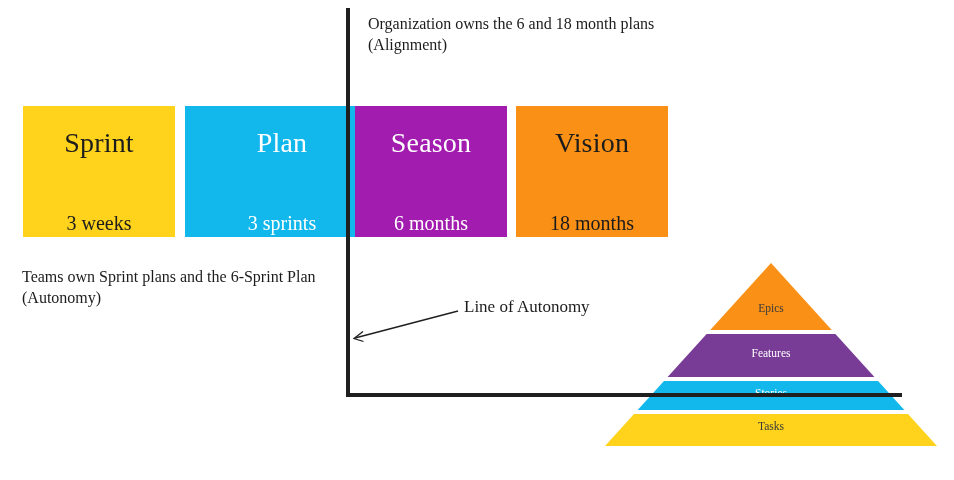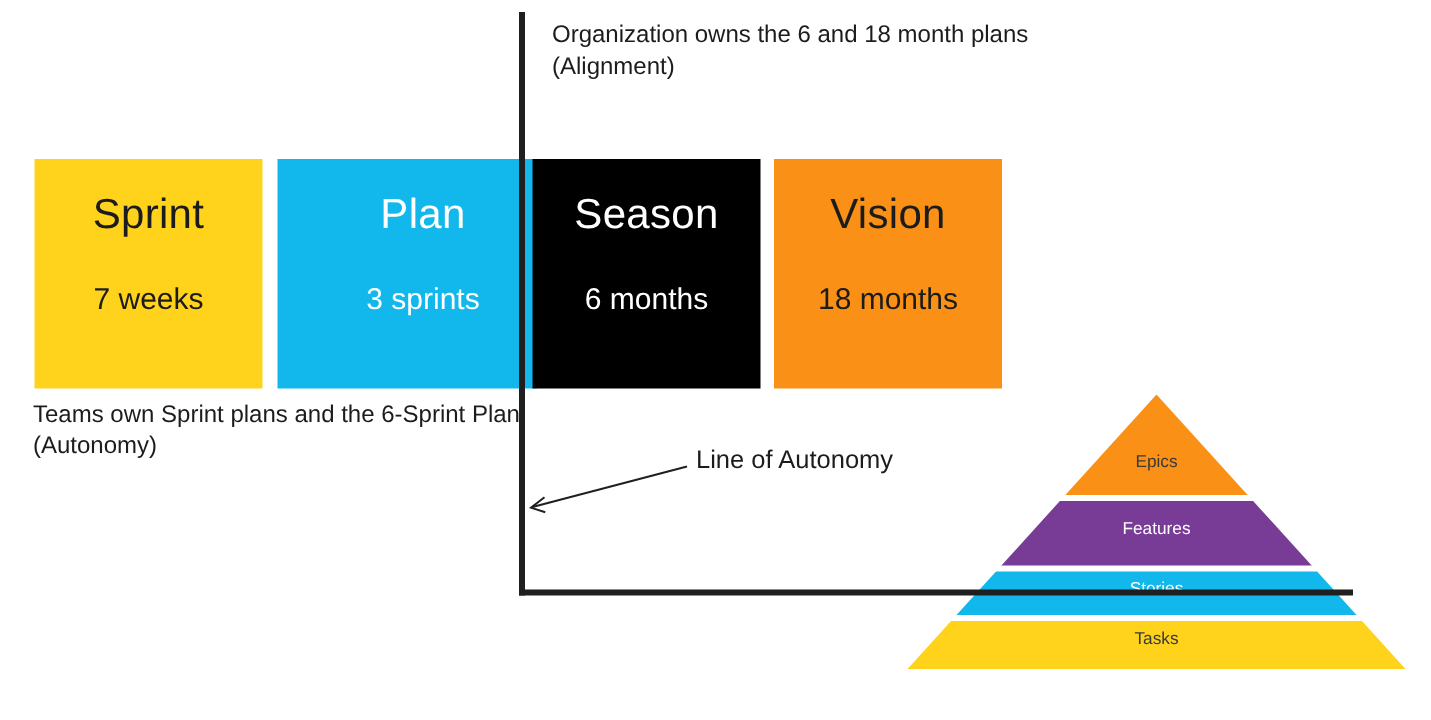--- a/index.html
+++ b/index.html
@@ -2,21 +2,21 @@
 <html><head>
 <meta charset="utf-8">
 <style>
   html, body { margin: 0; padding: 0; background: #ffffff; }
   #canvas {
     position: relative;
     width: 954px;
     height: 480px;
     background: #ffffff;
     overflow: hidden;
-    font-family: Liberation Sans, sans-serif;
+    font-family: Liberation Serif, serif;
     color: #1c1c1c;
   }
 
   
   .vline {
     position: absolute;
     left: 346px; top: 8px;
     width: 3.5px; height: 389px;
     background: #1f1f1f;
     z-index: 5;
@@ -44,25 +44,26 @@
     left: 464px; top: 297px;
     font-size: 17px;
     color: #1c1c1c;
     white-space: nowrap;
   }
 
   
   .box {
     position: absolute;
     top: 106px;
-    width: 152px; height: 153px;
+    width: 152px; height: 131px;
     display: flex;
     flex-direction: column;
     align-items: center;
     text-align: center;
+    gap: 23px;
   }
   .box-title {
     margin-top: 19px;
     font-size: 28px;
     line-height: 35px;
     letter-spacing: 0.2px;
   }
   .box-sub {
     margin-top: 27px;
     font-size: 20px;
@@ -128,29 +129,29 @@
 
   <div class="autonomy-label">Line of Autonomy</div>
 
   <svg class="arrow-svg" viewBox="0 0 954 480">
     <line x1="458" y1="311" x2="355" y2="338" stroke="#1f1f1f" stroke-width="1.3"></line>
     <polyline points="363,331.5 354,338.5 363.5,341.5" fill="none" stroke="#1f1f1f" stroke-width="1.3"></polyline>
   </svg>
 
   <div class="box" id="box-sprint" style="background-color: rgb(255, 210, 28); color: rgb(28, 28, 28);">
     <div class="box-title">Sprint</div>
-    <div class="box-sub">7 weeks</div>
+    <div class="box-sub">3 weeks</div>
   </div>
 
   <div class="box" id="box-plan" style="background-color: rgb(18, 184, 236); color: rgb(255, 255, 255); padding-left: 21px;">
     <div class="box-title">Plan</div>
     <div class="box-sub">3 sprints</div>
   </div>
 
-  <div class="box" id="box-season" style="background-color: #000000; color: rgb(255, 255, 255);">
+  <div class="box" id="box-season" style="background-color: #a21caf; color: rgb(255, 255, 255);">
     <div class="box-title">Season</div>
     <div class="box-sub">6 months</div>
   </div>
 
   <div class="box" id="box-vision" style="background-color: rgb(250, 145, 22); color: rgb(28, 28, 28);">
     <div class="box-title">Vision</div>
     <div class="box-sub">18 months</div>
   </div>
 
   <div class="pyramid">

